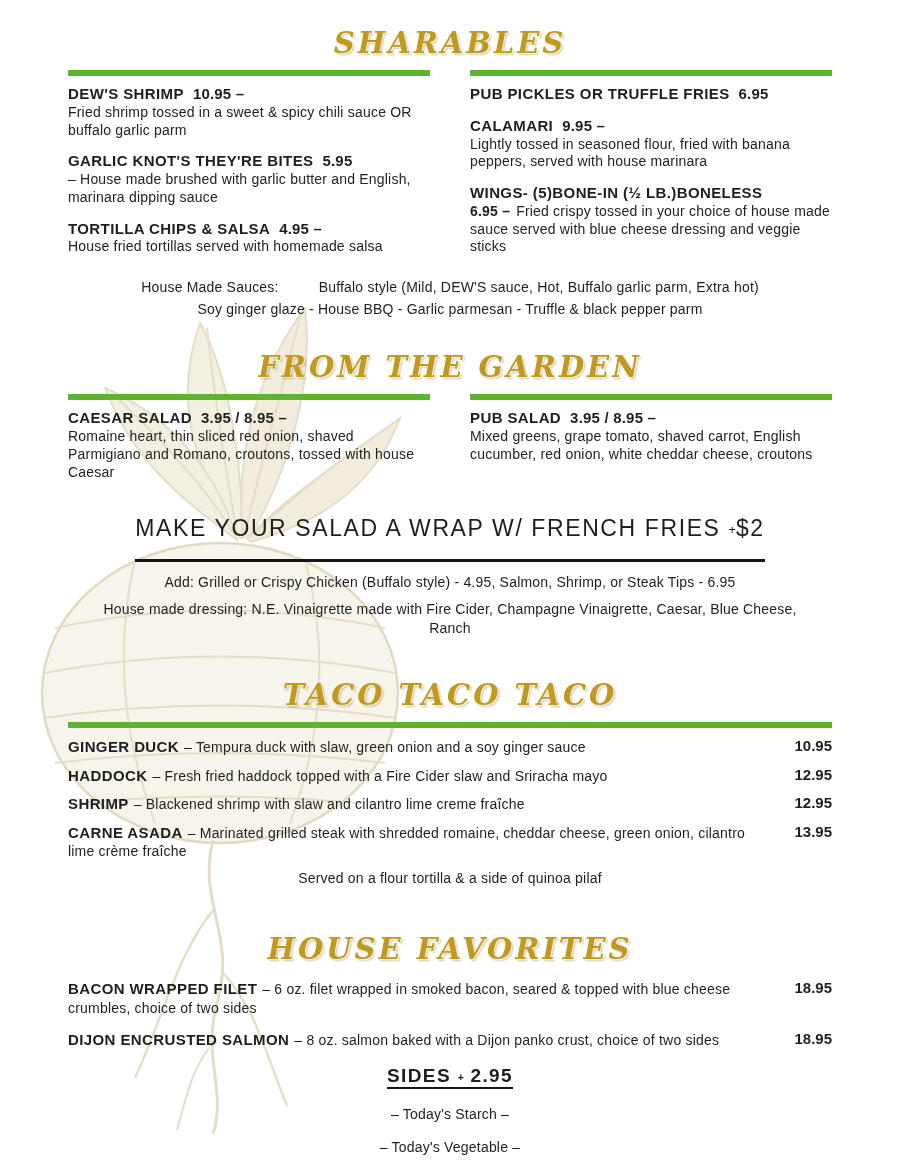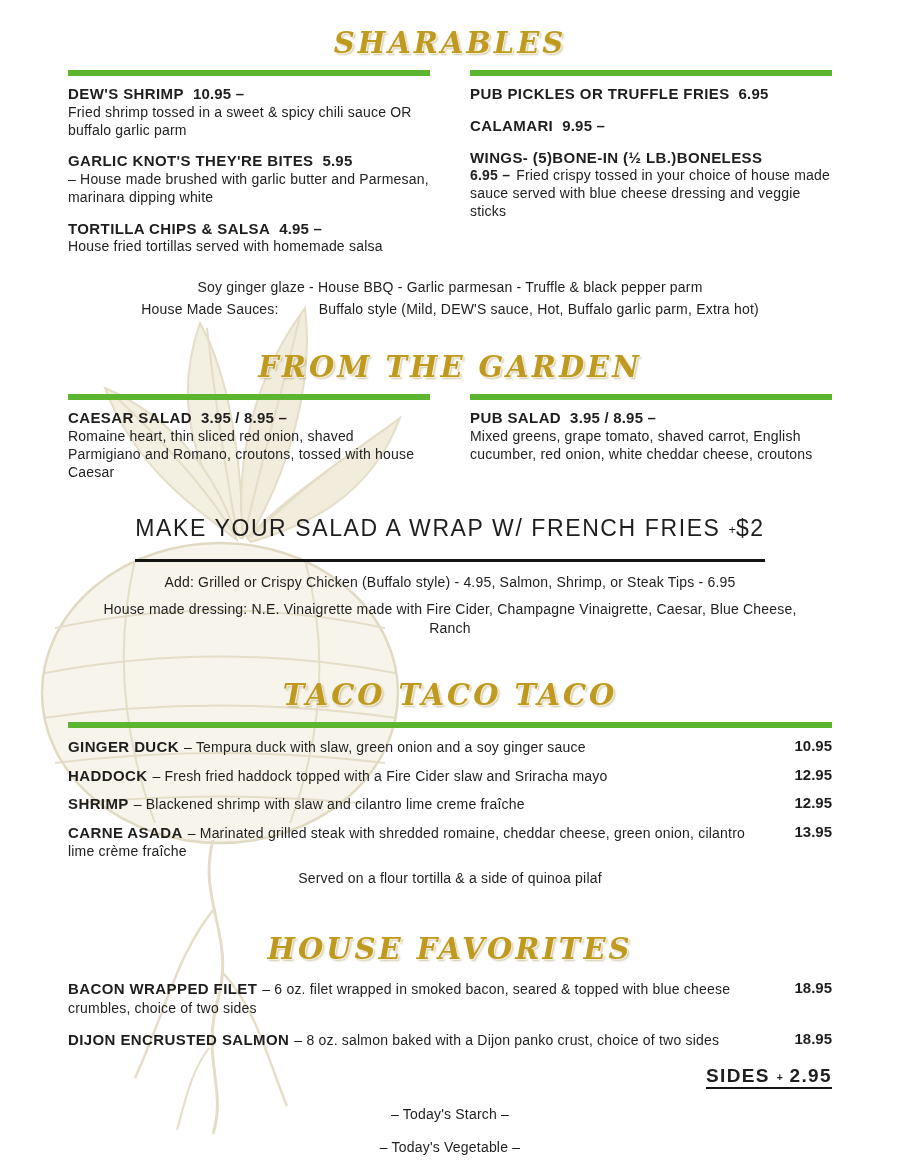--- a/index.html
+++ b/index.html
@@ -45,21 +45,21 @@
   .dressing-line{margin-top:9px;width:730px;margin-left:auto;margin-right:auto;}
 
   .taco-row{display:flex;align-items:flex-start;margin:9px 0;}
   .taco-left{flex:1;font-size:14px;line-height:1.3;letter-spacing:0.2px;padding-right:28px;}
   .taco-name{font-weight:bold;font-size:15px;letter-spacing:0.4px;margin-right:5px;}
   .taco-price{width:46px;text-align:right;font-weight:bold;font-size:15px;flex:none;}
   .taco-footer{margin-top:8px;}
 
   .fav-row{display:flex;align-items:flex-start;margin:13px 0;}
 
-  .sides-heading{text-align:right;margin-top:16px;}
+  .sides-heading{text-align:center;margin-top:16px;}
   .sides-heading .u{
     display:inline-block;border-bottom:2.5px solid #141414;padding-bottom:0;
     font-size:19px;font-weight:bold;letter-spacing:1.4px;
   }
   .sides-grid{display:grid;grid-template-columns:1fr;row-gap:17px;margin-top:17px;font-size:14px;letter-spacing:0.2px;}
   .sides-grid div{text-align:center;}
 </style>
 </head>
 <body>
 
@@ -101,50 +101,51 @@
       <div class="col">
         <div class="greenbar"></div>
 
         <div class="item">
           <div><span class="item-name">DEW'S SHRIMP</span><span class="item-price">10.95 –</span></div>
           <div class="item-desc">Fried shrimp tossed in a sweet &amp; spicy chili sauce OR buffalo garlic parm</div>
         </div>
 
         <div class="item">
           <div><span class="item-name">GARLIC KNOT'S THEY'RE BITES</span><span class="item-price">5.95</span></div>
-          <div class="item-desc">– House made brushed with garlic butter and Parmesan, marinara dipping white</div>
+          <div class="item-desc">– House made brushed with garlic butter and English, marinara dipping sauce</div>
         </div>
 
         <div class="item">
           <div><span class="item-name">TORTILLA CHIPS &amp; SALSA</span><span class="item-price">4.95 –</span></div>
           <div class="item-desc">House fried tortillas served with homemade salsa</div>
         </div>
       </div>
 
       <div class="col">
         <div class="greenbar"></div>
 
         <div class="item">
           <div><span class="item-name">PUB PICKLES OR TRUFFLE FRIES</span><span class="item-price">6.95</span></div>
         </div>
 
         <div class="item">
           <div><span class="item-name">CALAMARI</span><span class="item-price">9.95 –</span></div>
+          <div class="item-desc">Lightly tossed in seasoned flour, fried with banana peppers, served with house marinara</div>
         </div>
 
         <div class="item">
           <div><span class="item-name">WINGS- (5)BONE-IN (½ LB.)BONELESS</span></div>
           <div class="item-desc"><span class="desc-prefix">6.95 –</span><span>Fried crispy tossed in your choice of house made sauce served with blue cheese dressing and veggie sticks</span></div>
         </div>
       </div>
     </div>
 
     <div class="sauces">
+      <div><span>House Made Sauces:</span><span class="sauce-gap"></span><span>Buffalo style (Mild, DEW'S sauce, Hot, Buffalo garlic parm, Extra hot)</span></div>
       <div>Soy ginger glaze - House BBQ - Garlic parmesan - Truffle &amp; black pepper parm</div>
-      <div><span>House Made Sauces:</span><span class="sauce-gap"></span><span>Buffalo style (Mild, DEW'S sauce, Hot, Buffalo garlic parm, Extra hot)</span></div>
     </div>
 
     <div class="section-gap-garden">
       <h1 class="script-title">FROM THE GARDEN</h1>
 
       <div class="two-col">
         <div class="col">
           <div class="greenbar"></div>
           <div class="item">
             <div><span class="item-name">CAESAR SALAD</span><span class="item-price">3.95 / 8.95 –</span></div>

